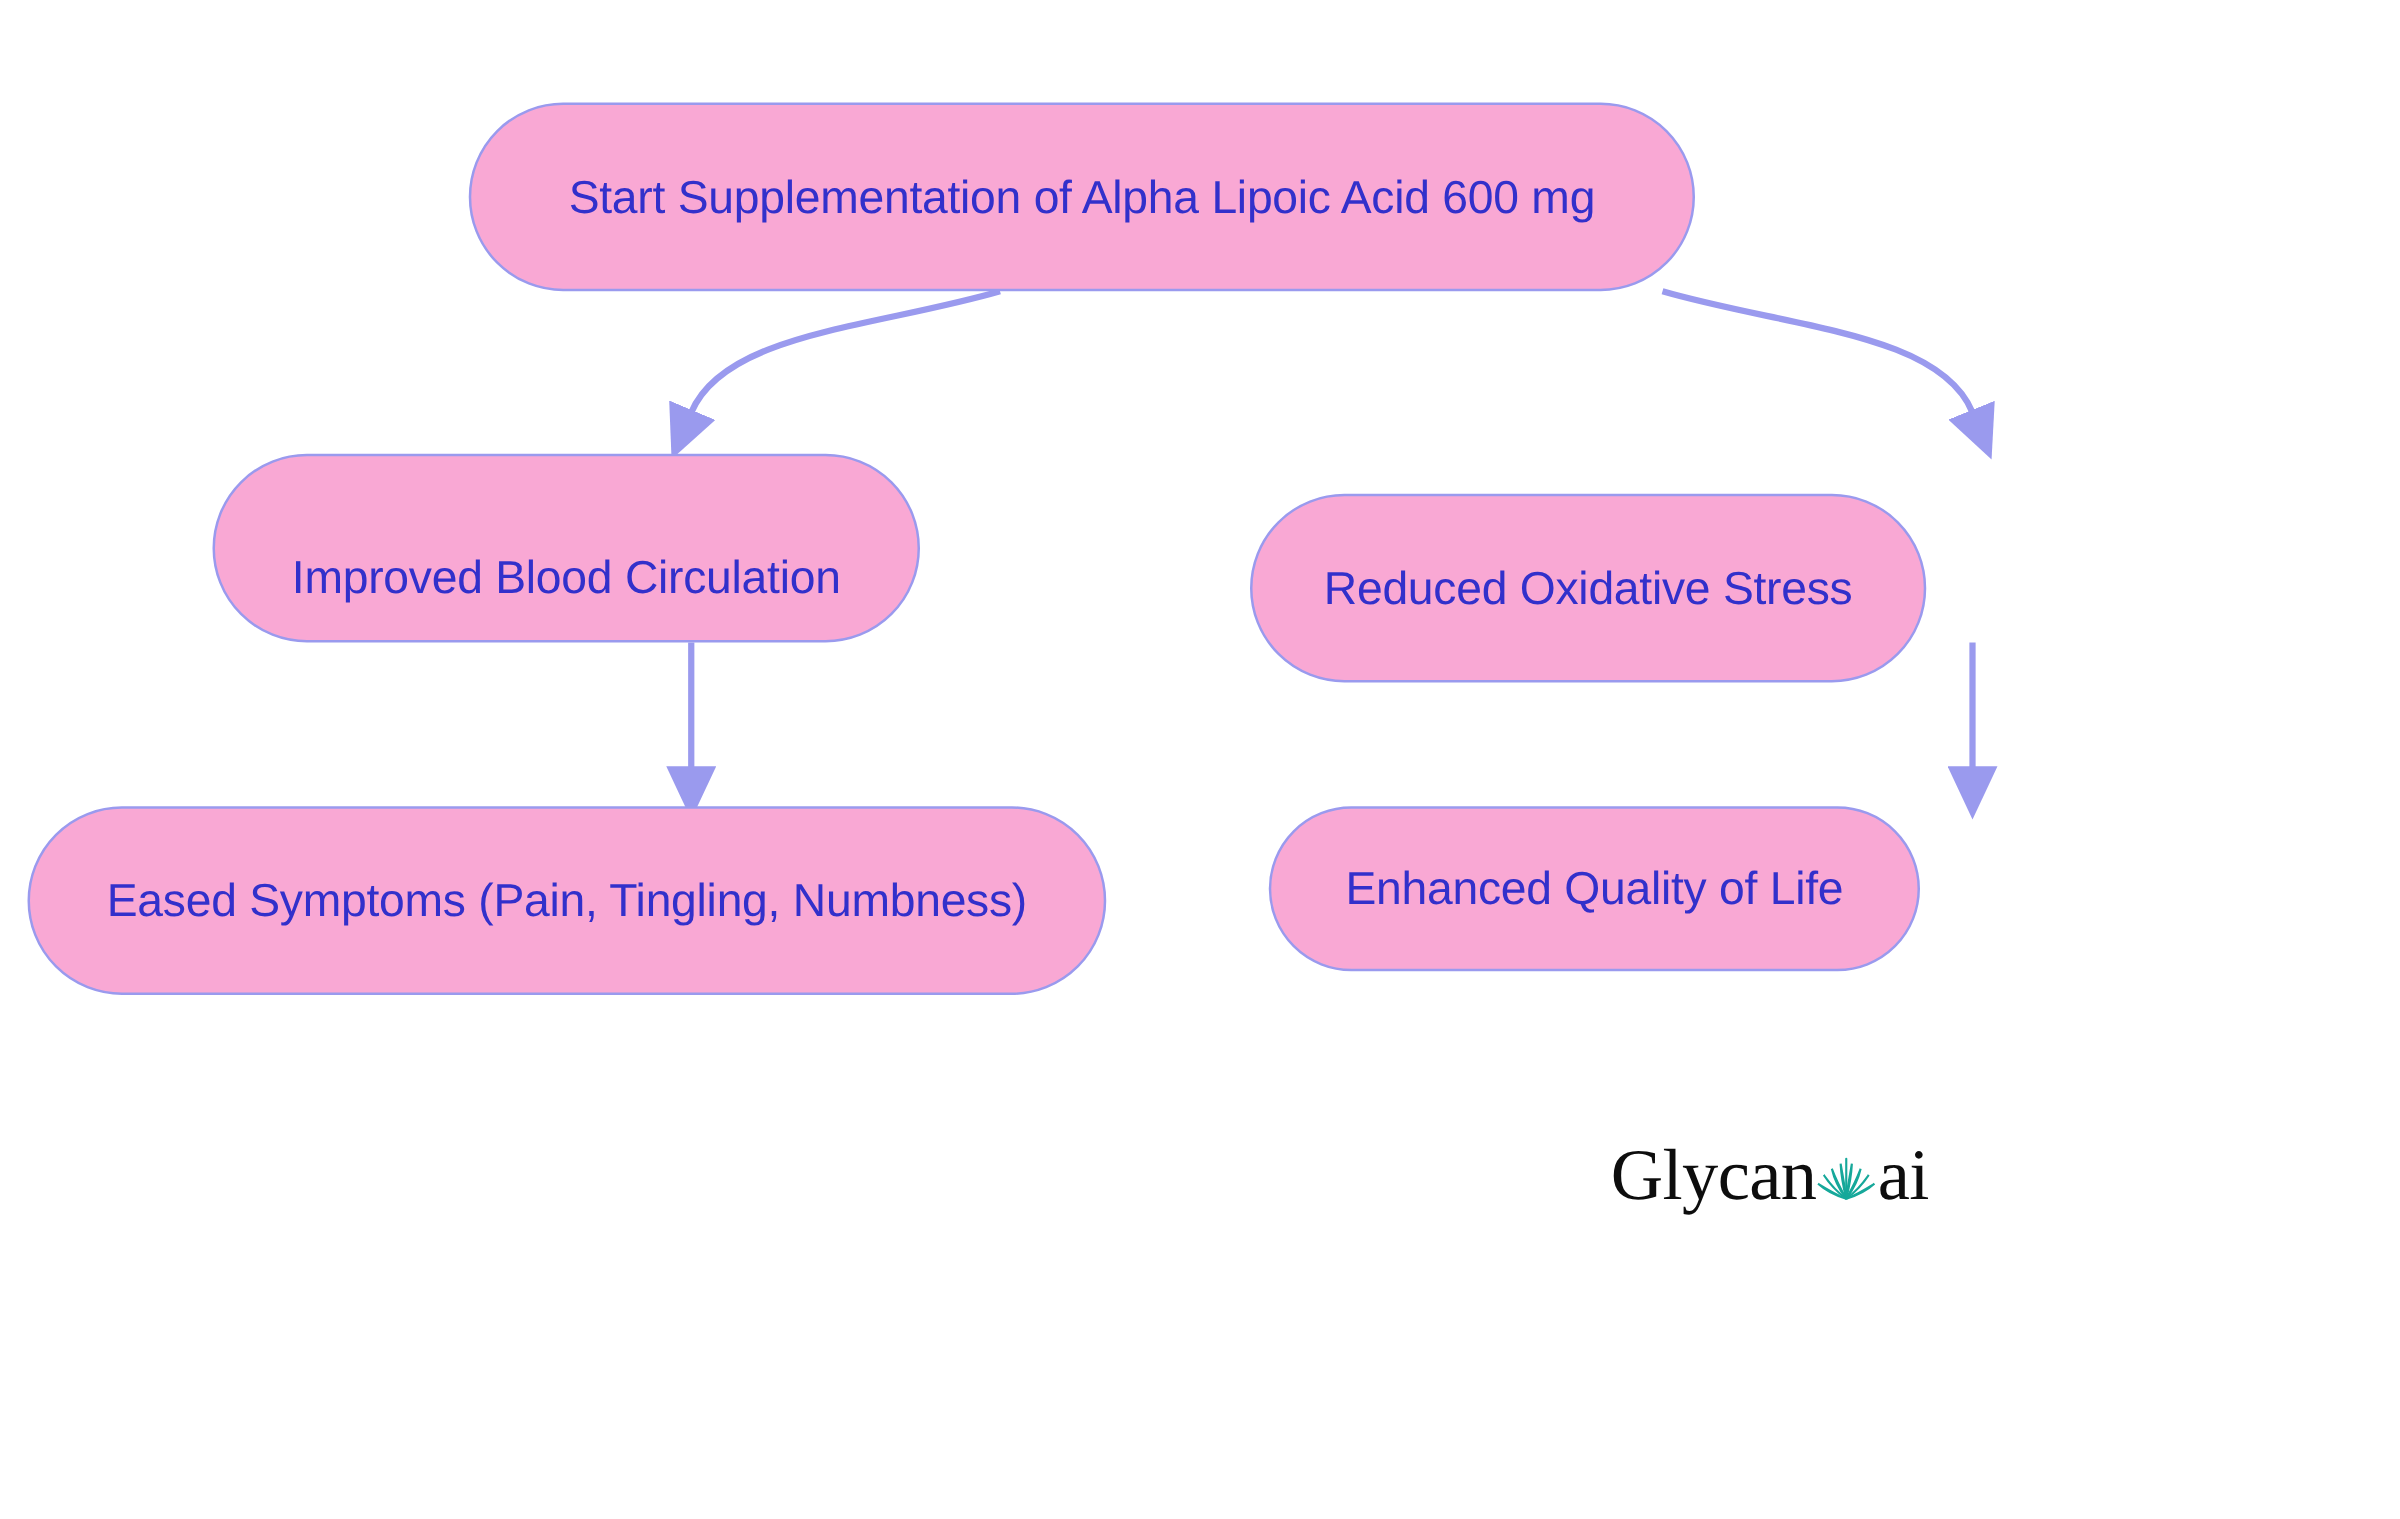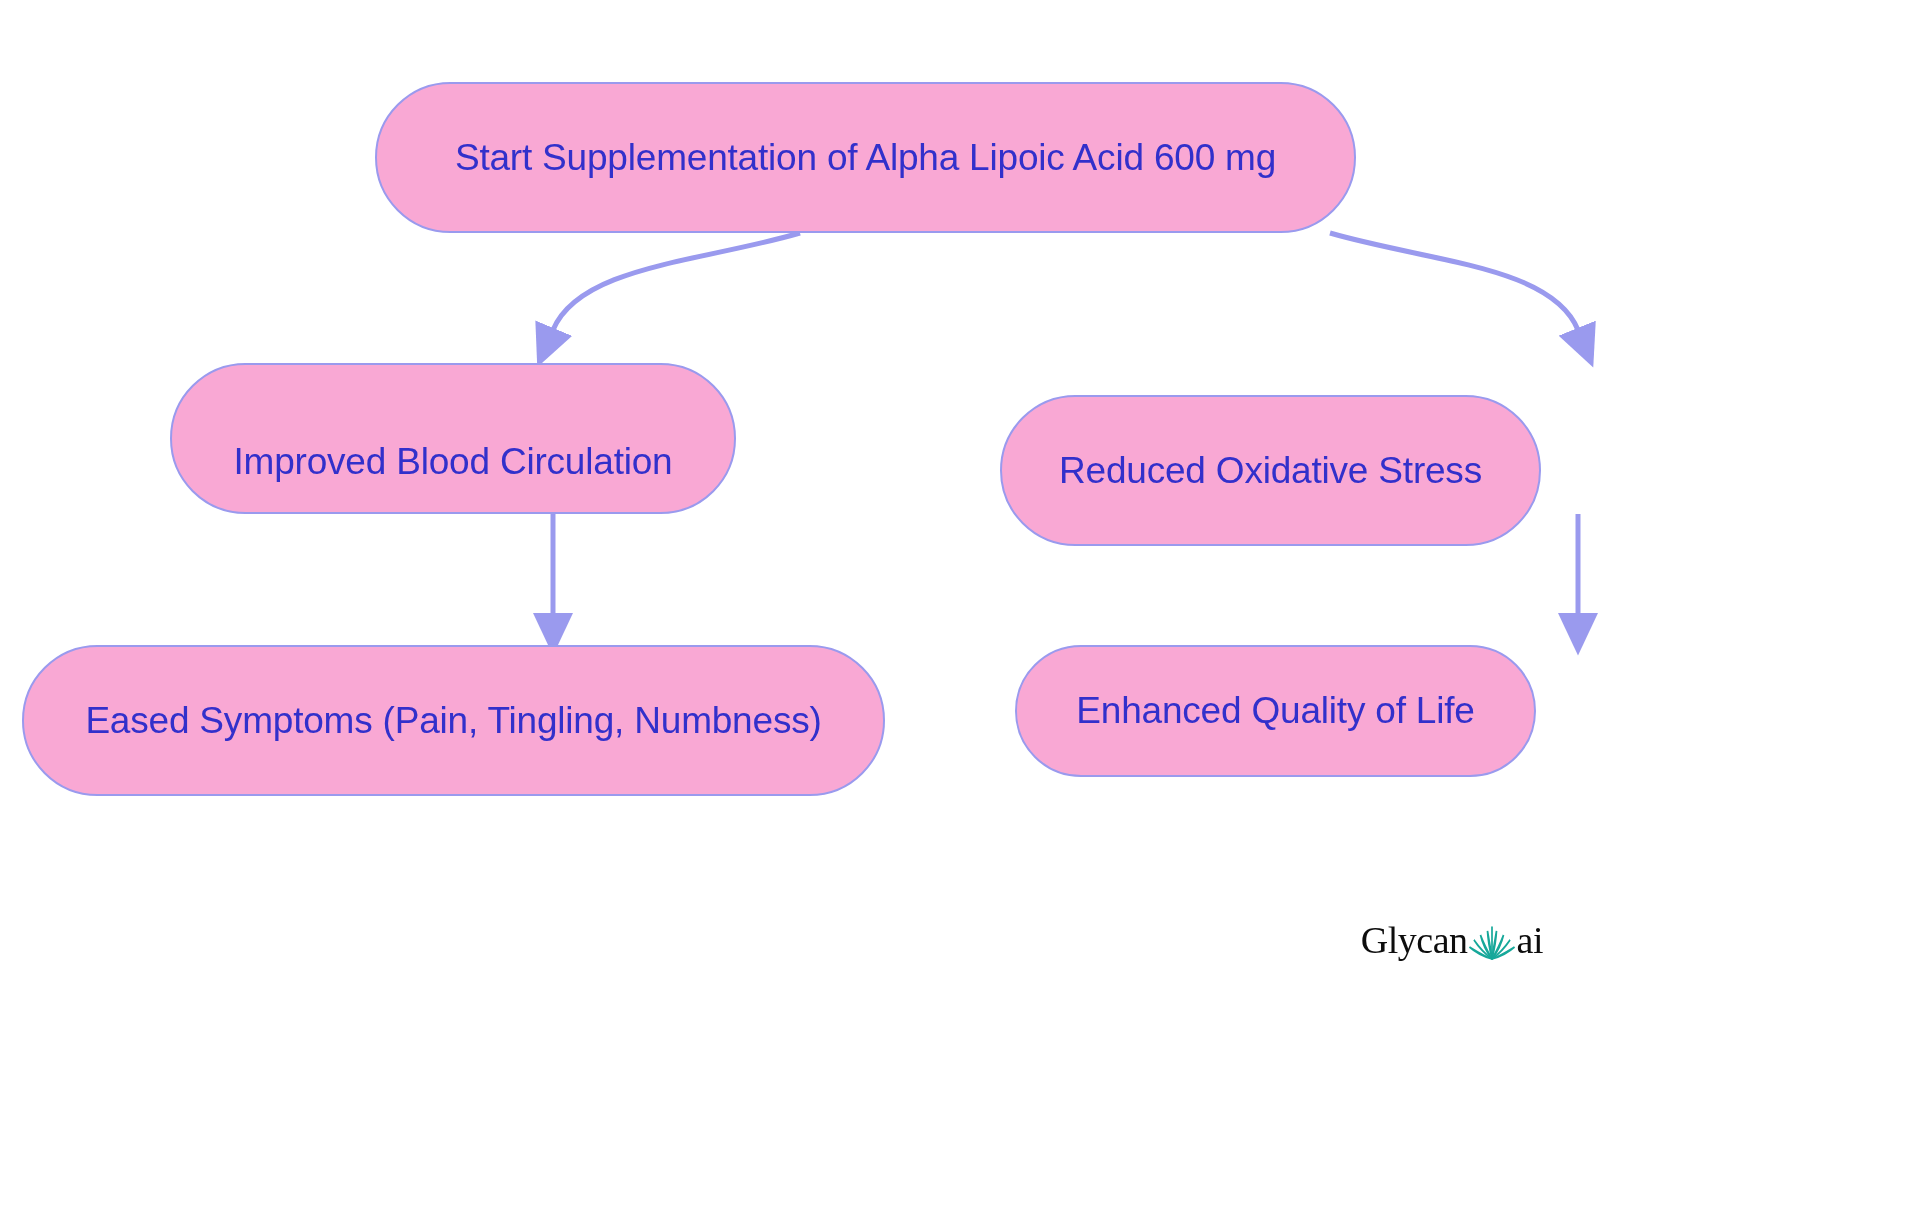--- a/index.html
+++ b/index.html
@@ -101,21 +101,21 @@
     left: 1253px;
     top: 905px;
     width: 290px;
     height: 70px;
     display: flex;
     align-items: center;
     justify-content: flex-end;
   }
   #brand-logo .logo-word {
     font-family: "Liberation Serif", serif;
-    font-size: 38px;
+    font-size: 58px;
     color: #0d0d0d;
     line-height: 1;
     letter-spacing: -0.5px;
   }
   #brand-logo .logo-mark {
     display: inline-block;
     width: 54px;
     height: 54px;
     margin: 0 -2px 0 -3px;
     vertical-align: middle;

